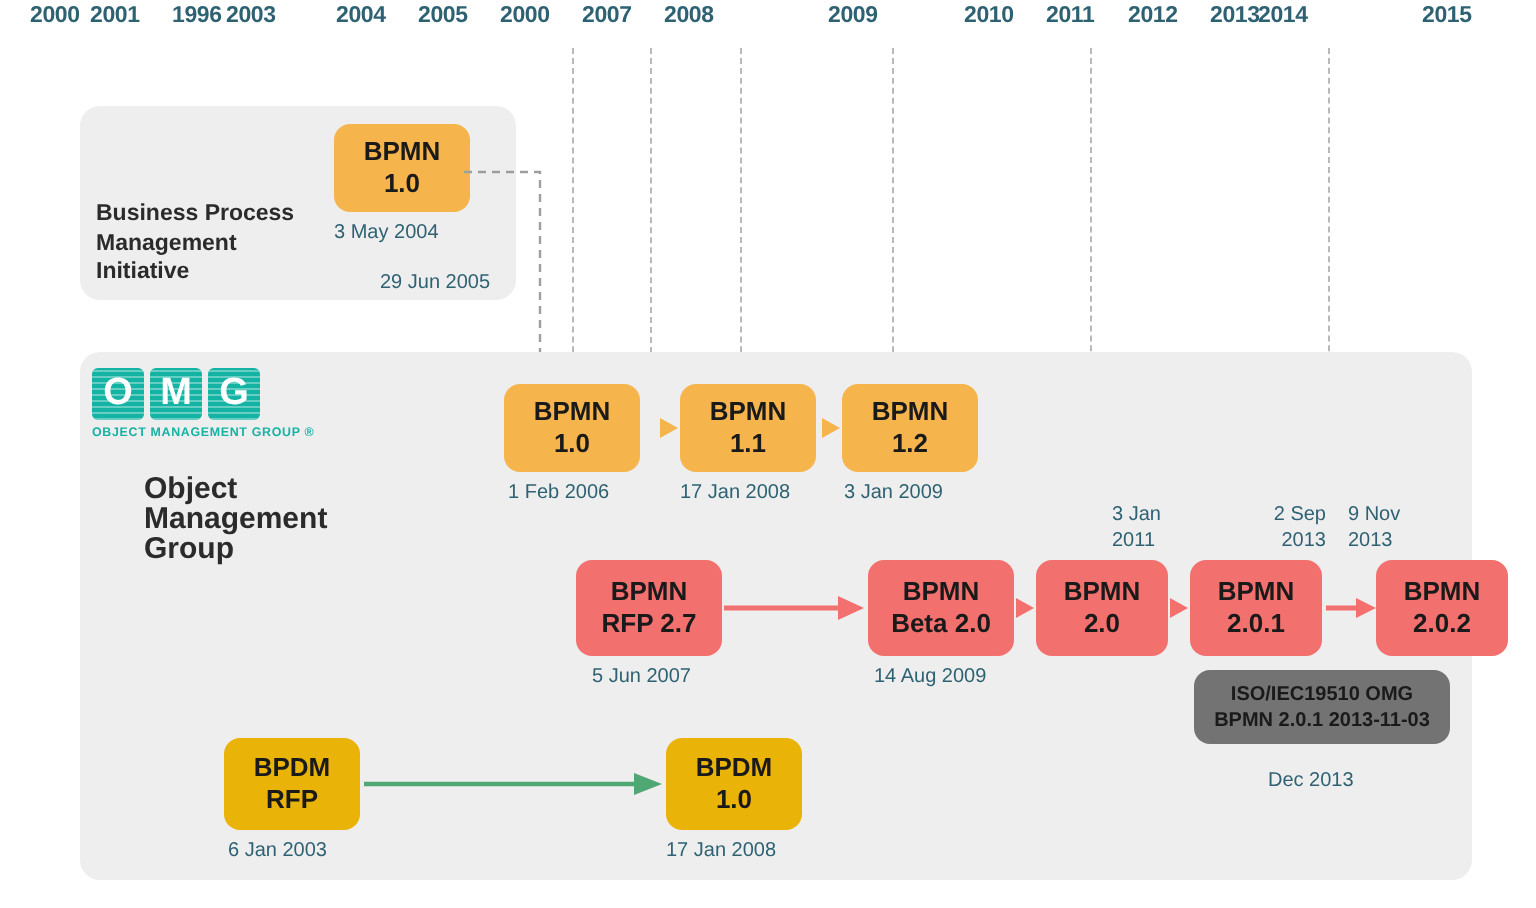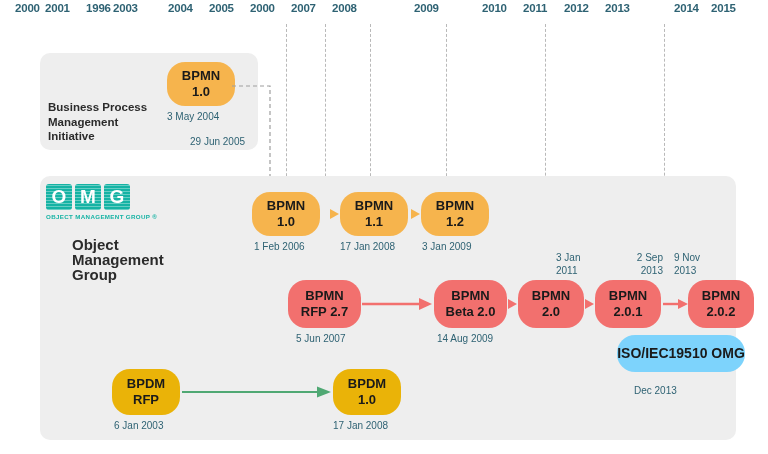--- a/index.html
+++ b/index.html
@@ -86,37 +86,37 @@
     font-size:15px;
     font-weight:bold;
     color:#2b2b2b;
     line-height:15px;
     white-space:pre-line;
   }
 
   
   .node{
     position:absolute;
-    border-radius:18px;
+    border-radius:8px;
     display:flex;
     flex-direction:column;
     align-items:center;
     justify-content:center;
     color:#1a1a1a;
     font-weight:bold;
     line-height:16px;
     text-align:center;
     box-sizing:border-box;
   }
   .node .l1,.node .l2{display:block;white-space:nowrap;}
   .n-orange{background:#f7b košuta;}
   .n-orange{background:#f6b44d;font-size:13px;}
   .n-red{background:#f2706e;font-size:13px;}
   .n-green{background:#eab308;font-size:13px;}
-  .n-purple{background:#7dd3fc;font-size:14px;line-height:13px;margin-left:20px;}
+  .n-purple{background:#737373;font-size:10px;line-height:13px;}
 
   .date{
     position:absolute;
     font-size:10px;
     color:#2e6273;
     white-space:pre-line;
     line-height:12.5px;
   }
   .date.r{text-align:right;}
   .tri{
@@ -140,21 +140,21 @@
     <div class="year-label" style="left:168px">2004</div>
     <div class="year-label" style="left:209px">2005</div>
     <div class="year-label" style="left:250px">2000</div>
     <div class="year-label" style="left:291px">2007</div>
     <div class="year-label" style="left:332px">2008</div>
     <div class="year-label" style="left:414px">2009</div>
     <div class="year-label" style="left:482px">2010</div>
     <div class="year-label" style="left:523px">2011</div>
     <div class="year-label" style="left:564px">2012</div>
     <div class="year-label" style="left:605px">2013</div>
-    <div class="year-label" style="left:674px">2014</div>
+    <div class="year-label" style="left:629px">2014</div>
     <div class="year-label" style="left:711px">2015</div>
   </div>
 
   <div class="grid-line" style="left:286px;top:24px;height:182px"></div>
   <div class="grid-line" style="left:325px;top:24px;height:272px"></div>
   <div class="grid-line" style="left:370px;top:24px;height:182px"></div>
   <div class="grid-line" style="left:446px;top:24px;height:182px"></div>
   <div class="grid-line" style="left:545px;top:24px;height:226px"></div>
   <div class="grid-line" style="left:664px;top:24px;height:226px"></div>
 
@@ -255,20 +255,21 @@
     <path d="M26,10 L16,5 L16,15 Z" fill="#f2706e"></path>
   </svg>
 
   <div class="node n-red" style="left:688px;top:280px;width:66px;height:48px">
     <span class="l1">BPMN</span>
     <span class="l2">2.0.2</span>
   </div>
 
   <div class="node n-purple" style="left:597px;top:335px;width:128px;height:37px">
     <span class="l1">ISO/IEC19510 OMG</span>
+    <span class="l2">BPMN 2.0.1 2013-11-03</span>
   </div>
   <div class="date" style="left:634px;top:385px">Dec 2013</div>
 
   <div class="node n-green" style="left:112px;top:369px;width:68px;height:46px">
     <span class="l1">BPDM</span>
     <span class="l2">RFP</span>
   </div>
   <div class="date" style="left:114px;top:420px">6 Jan 2003</div>
 
   <svg style="position:absolute;left:181px;top:382px;width:151px;height:20px" width="151" height="20" viewBox="0 0 151 20">

